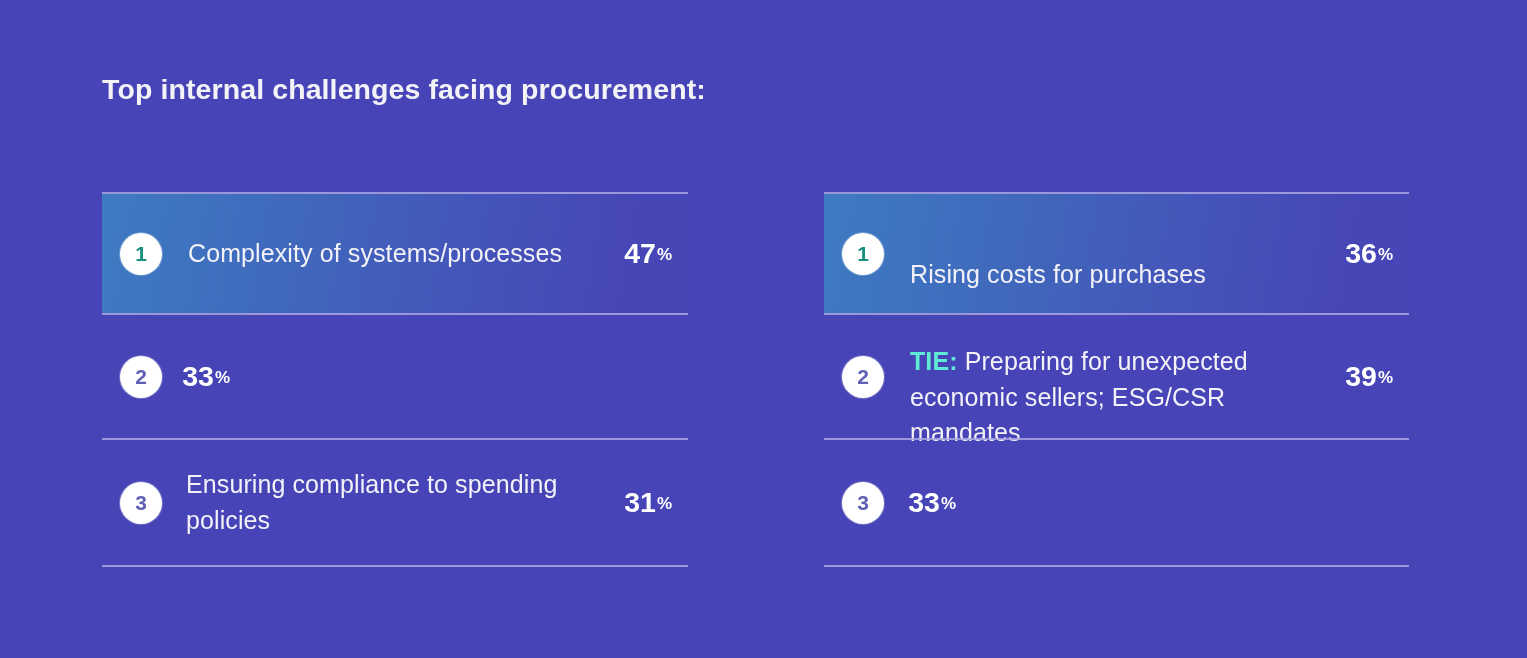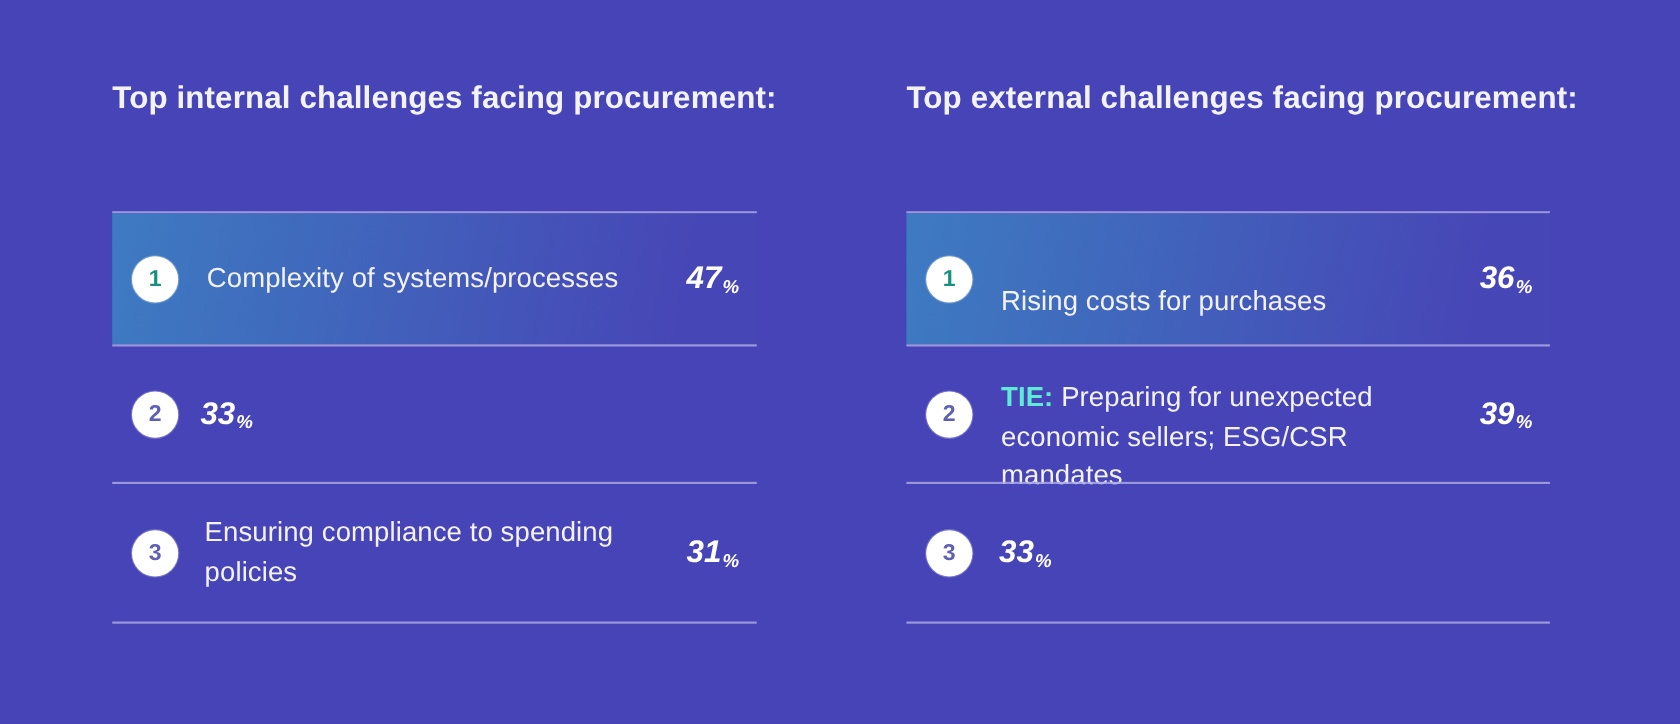--- a/index.html
+++ b/index.html
@@ -98,24 +98,23 @@
   .row-label .strong { font-weight: 700; color: #5eead4; }
 
   .row-value {
     flex: 0 0 auto;
     color: #ffffff;
     font-weight: 700;
     font-size: 28.5px;
     line-height: 1;
     white-space: nowrap;
     display: flex;
-    align-items: flex-end;
+    align-items: center;
     min-width: 68px;
     justify-content: flex-end;
-    font-style: italic;
   }
   .row-value .pct {
     font-size: 17px;
     font-weight: 700;
     margin-left: 1px;
     position: relative;
     top: 1px;
   }
 
   .row-left-1 .row-label  { margin-left: 26px; }
@@ -171,21 +170,20 @@
           <span>31</span>
             <span class="pct">%</span>
         </div>
       </div>
 
       <div class="divider"></div>
     </div>
   </div>
 
   <div class="column column-right col-right">
-    <div class="column-title">Top external challenges facing procurement:</div>
 
     <div class="list">
       <div class="divider"></div>
 
       <div class="row row-1">
         <div class="badge badge-accent">
           <span>1</span>
         </div>
         <div class="row-label">
           <span>Rising costs for purchases</span>

